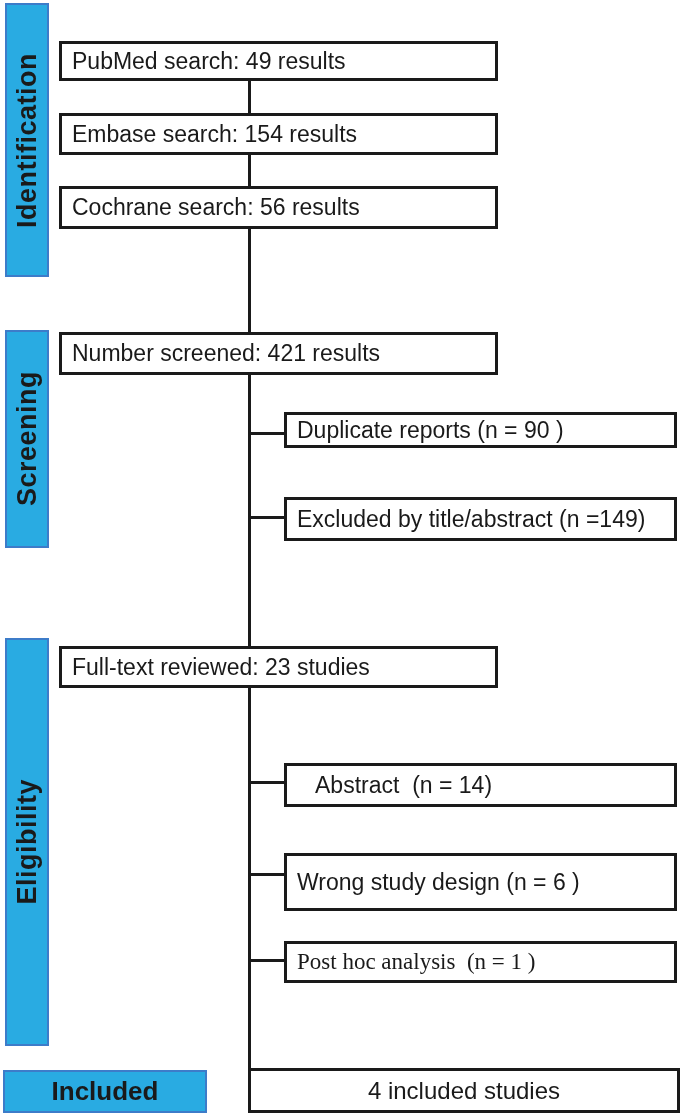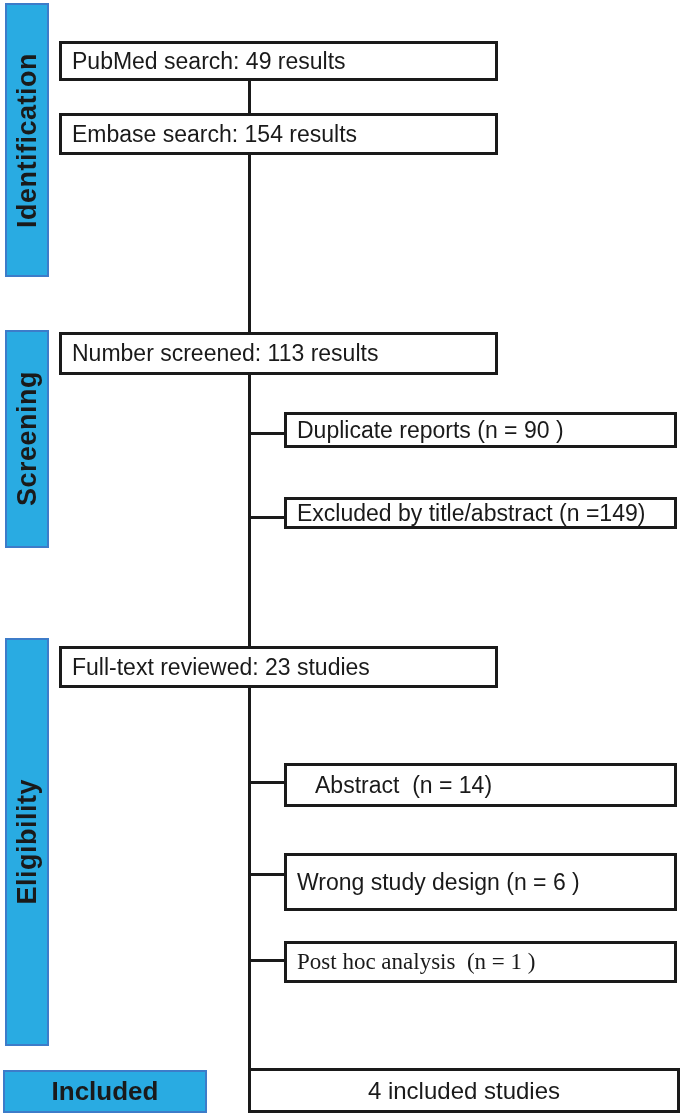--- a/index.html
+++ b/index.html
@@ -94,31 +94,34 @@
   <div class="hline" style="left:249px;top:781px;width:36px;"></div>
   <div class="hline" style="left:249px;top:873px;width:36px;"></div>
   <div class="hline" style="left:249px;top:959px;width:36px;"></div>
 
   <div class="fbox left-col" style="top:41px;height:40px;">
     <span>PubMed search: 49 results</span>
   </div>
   <div class="fbox left-col" style="top:113px;height:42px;">
     <span>Embase search: 154 results</span>
   </div>
+  <div class="fbox left-col" style="top:186px;height:43px;">
+    <span>Cochrane search: 56 results</span>
+  </div>
   <div class="fbox left-col" style="top:332px;height:43px;">
-    <span>Number screened: 113 results</span>
+    <span>Number screened: 421 results</span>
   </div>
   <div class="fbox left-col" style="top:646px;height:42px;">
     <span>Full-text reviewed: 23 studies</span>
   </div>
 
   <div class="fbox right-col" style="top:412px;height:36px;">
     <span>Duplicate reports (n = 90 )</span>
   </div>
-  <div class="fbox right-col" style="top:497px;height:32px;">
+  <div class="fbox right-col" style="top:497px;height:44px;">
     <span>Excluded by title/abstract (n =149)</span>
   </div>
   <div class="fbox right-col" style="top:763px;height:44px;padding-left:28px;">
     <span>Abstract  (n = 14)</span>
   </div>
   <div class="fbox right-col" style="top:853px;height:58px;">
     <span>Wrong study design (n = 6 )</span>
   </div>
   <div class="fbox right-col" style="top:941px;height:42px;font-family:Liberation Serif, serif;">
     <span>Post hoc analysis  (n = 1 )</span>

